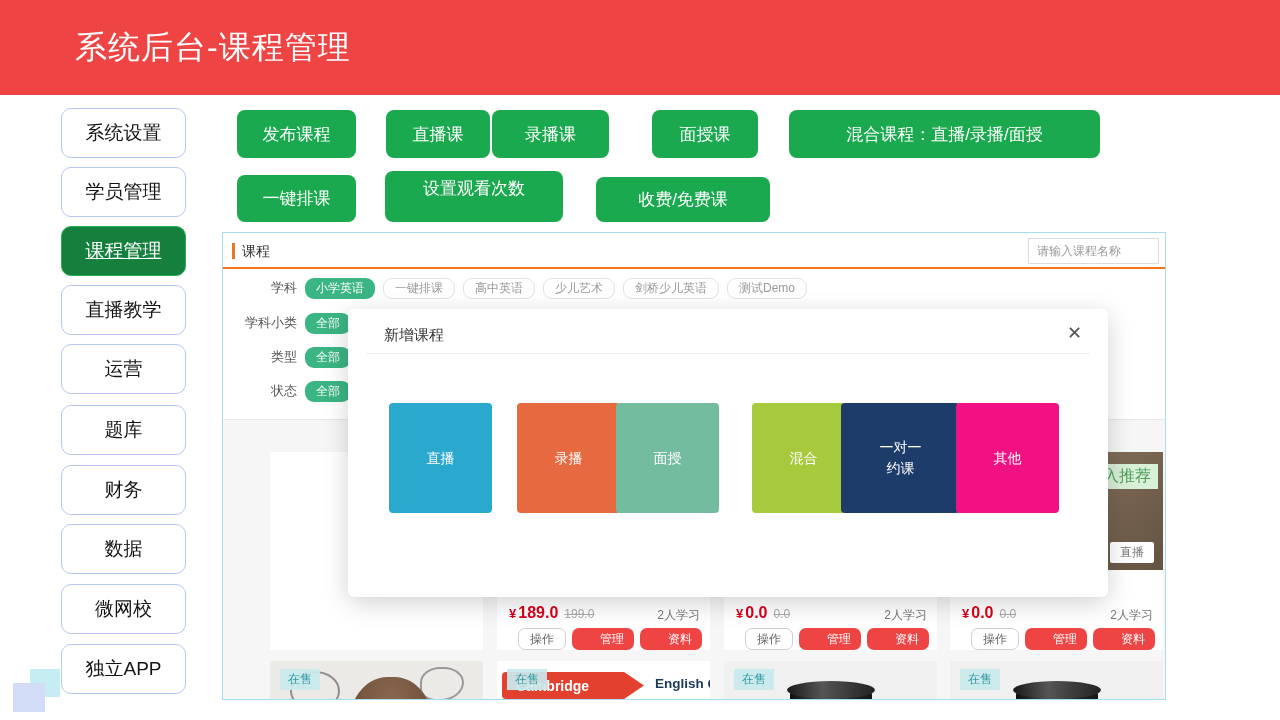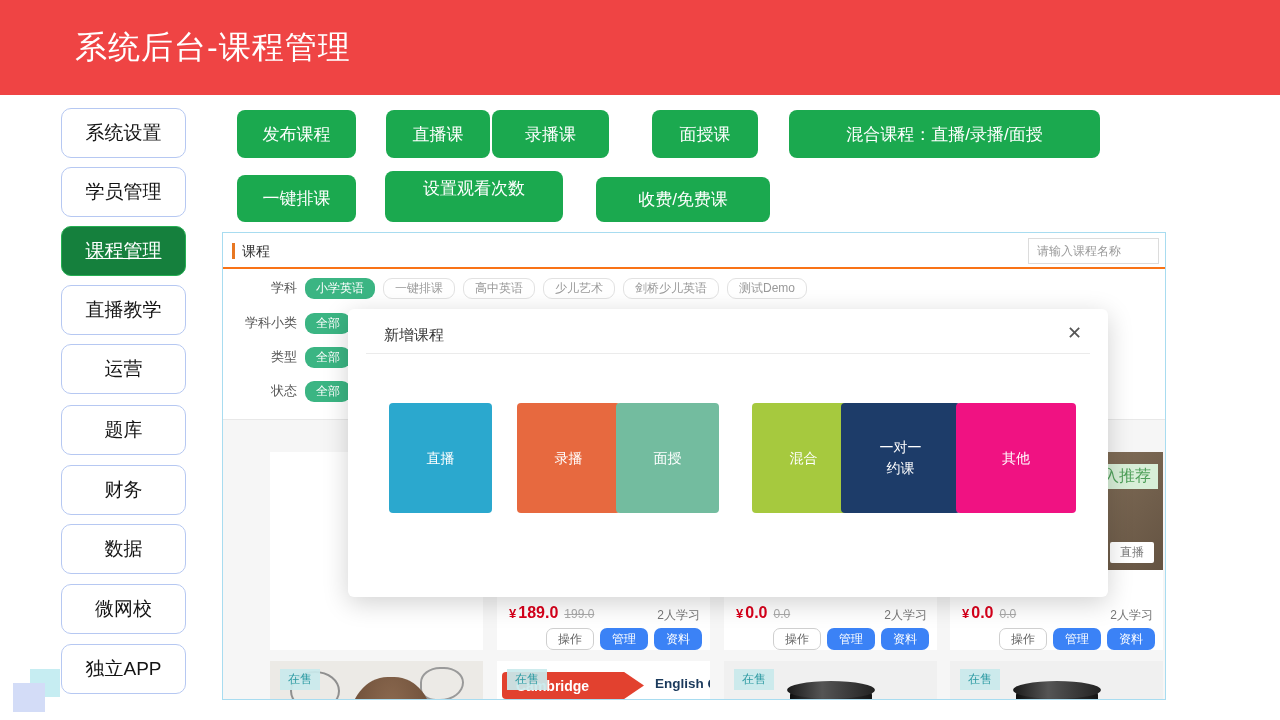--- a/index.html
+++ b/index.html
@@ -49,21 +49,21 @@
 
   .price-row { position:absolute; left:12px; right:10px; top:152px; height:20px; font-size:12px; }
   .currency { color:#D9001B; font-size:13px; font-weight:bold; }
   .price { color:#D9001B; font-size:16px; font-weight:bold; margin-left:2px; }
   .orig-price { color:#aaa; text-decoration:line-through; margin-left:6px; font-size:12px; }
   .students { float:right; color:#777; font-size:12px; margin-top:3px; }
   .actions-row { position:absolute; right:8px; top:176px; display:flex; gap:6px; }
   .abtn { height:22px; min-width:48px; padding:0 10px; font-size:12px; border-radius:7px;
     display:flex; align-items:center; justify-content:center; cursor:pointer; }
   .abtn.ghost { background:#fff; border:1px solid #CFCFCF; color:#666; }
-  .abtn.blue { background:#3b82f6; color:#fff; }
+  .abtn.blue { background:#ef4444; color:#fff;padding-left:28px; }
 
   .badge-sale { position:absolute; left:10px; top:8px; background:rgba(201,234,236,0.93); color:#2E9BA3;
     font-size:12px; padding:2px 8px; z-index:3; }
   .badge-recommend { position:absolute; right:5px; top:12px; background:#D8EFD8; color:#4FA05A;
     font-size:16px; padding:2px 7px; z-index:3; }
   .badge-type { position:absolute; right:9px; bottom:7px; background:#fff; color:#777;
     font-size:12px; padding:2px 10px; border-radius:2px; z-index:3; }
 
   
   .img-notebook { background:linear-gradient(130deg,#9a8468 0%,#7d6a55 55%,#645342 100%); }
@@ -254,19 +254,19 @@
   <div class="modal">
     <div class="modal-title">新增课程</div>
     <div class="modal-close">✕</div>
     <div class="modal-divider"></div>
     <div class="type-card" style="left: 41px; background: rgb(43, 168, 206);">直播</div>
     <div class="type-card" style="left: 169px; background: rgb(231, 105, 63);">录播</div>
     <div class="type-card" style="left: 268px; background: rgb(115, 188, 159);">面授</div>
     <div class="type-card" style="left: 404px; background: rgb(166, 201, 62);">混合</div>
     <div class="type-card" style="left: 493px; width: 119px; background: rgb(29, 60, 105);">一对一
 约课</div>
-    <div class="type-card" style="left: 608px; width: 120px; background: rgb(240, 18, 130);">其他</div>
+    <div class="type-card" style="left: 608px; width: 103px; background: rgb(240, 18, 130);">其他</div>
   </div>
 
   <div class="sq-cyan"></div>
   <div class="sq-lav"></div>
 
 </div>
 
 </body></html>

